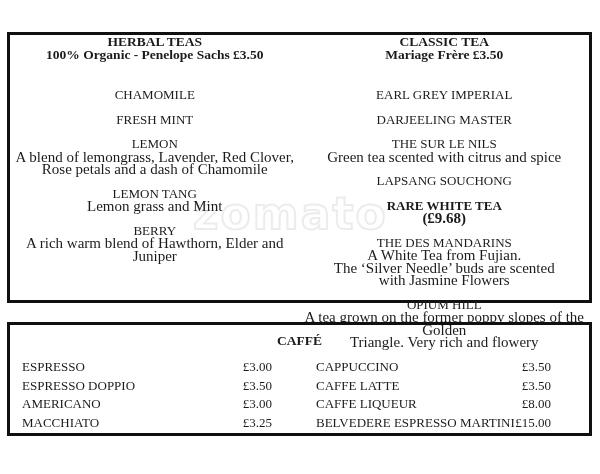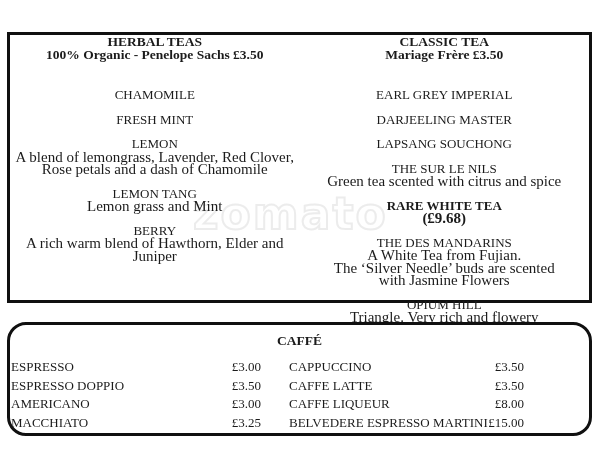--- a/index.html
+++ b/index.html
@@ -39,27 +39,27 @@
   }
   #tea-box { left: 7px; top: 32px; width: 585px; height: 271px; padding-top: 0; }
   .tea-cols { display: flex; width: 100%; }
   .tea-col { width: 50%; text-align: center; font-size: 13px; line-height: 12.5px; }
   .tea-title { font-weight: bold; font-size: 13.5px; line-height: 13px; }
   .tea-subtitle { font-weight: bold; font-size: 13.5px; line-height: 13px; margin-bottom: 28px; }
   .tea-item { margin-bottom: 9px; margin-top: 12px; }
   .tea-name { }
   .tea-desc { font-size: 15px; }
   .bold { font-weight: bold; }
-  #coffee-box { left: 7px; top: 322px; width: 585px; height: 114px; padding-top: 8px; border-radius: 19px; }
+  #coffee-box { left: 7px; top: 322px; width: 585px; height: 114px; padding-top: 8px; }
   .coffee-title { text-align: center; font-weight: bold; font-size: 13.5px; margin-bottom: 9px; }
   .coffee-cols {
     display: grid;
     grid-template-columns: 250px 235px;
-    column-gap: 28px;
-    padding-left: 1px;
+    column-gap: 44px;
+    padding-left: 12px;
     font-size: 13px;
   }
   .coffee-col { }
   .coffee-row { display: flex; justify-content: space-between; line-height: 18.5px; }
   .coffee-name { white-space: nowrap; }
   .coffee-price { white-space: nowrap; }
 </style>
 </head>
 <body>
 
@@ -96,38 +96,39 @@
       <div class="tea-title">CLASSIC TEA</div>
       <div class="tea-subtitle">Mariage Frère £3.50</div>
       <div id="tea-right-items">
           <div class="tea-item">
             <div class="tea-name">EARL GREY IMPERIAL</div>
           </div>
           <div class="tea-item">
             <div class="tea-name">DARJEELING MASTER</div>
           </div>
           <div class="tea-item">
-            <div class="tea-name">LAPSANG SOUCHONG</div>
+            <div class="tea-name">THE SUR LE NILS</div>
+            <div class="tea-desc">Green tea scented with citrus and spice</div>
           </div>
           <div class="tea-item">
-            <div class="tea-name">THE SUR LE NILS</div>
-            <div class="tea-desc">Green tea scented with citrus and spice</div>
+            <div class="tea-name">LAPSANG SOUCHONG</div>
           </div>
           <div class="tea-item">
             <div class="tea-name bold">RARE WHITE TEA</div>
             <div class="tea-desc bold">(£9.68)</div>
           </div>
           <div class="tea-item">
             <div class="tea-name">THE DES MANDARINS</div>
             <div class="tea-desc">A White Tea from Fujian.</div>
             <div class="tea-desc">The ‘Silver Needle’ buds are scented</div>
             <div class="tea-desc">with Jasmine Flowers</div>
           </div>
           <div class="tea-item">
             <div class="tea-name">OPIUM HILL</div>
+            <div class="tea-desc">A tea grown on the former poppy slopes of the Golden</div>
             <div class="tea-desc">Triangle.  Very rich and flowery</div>
           </div>
         </div>
     </div>
   </div>
 </div>
 
 <div class="menu-box" id="coffee-box">
   <div class="coffee-title">CAFFÉ</div>
   <div class="coffee-cols">

